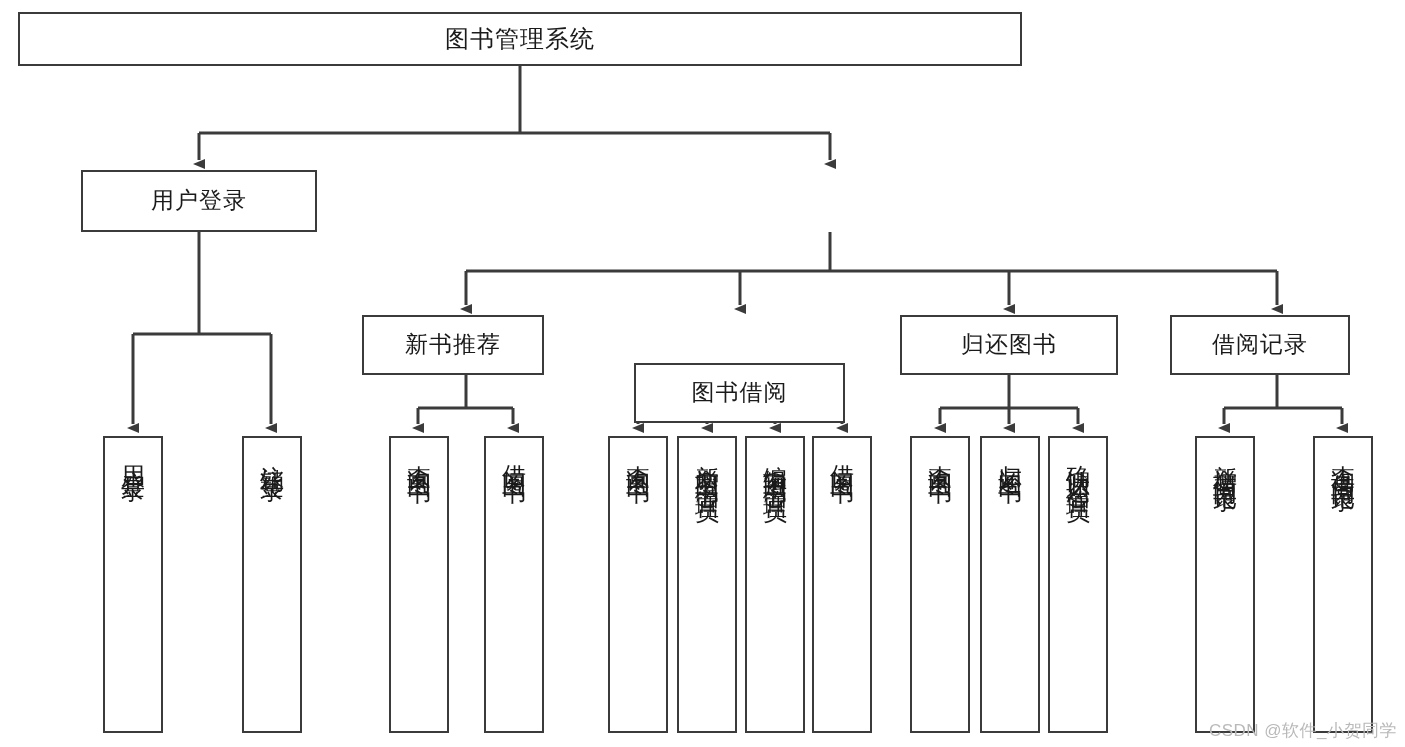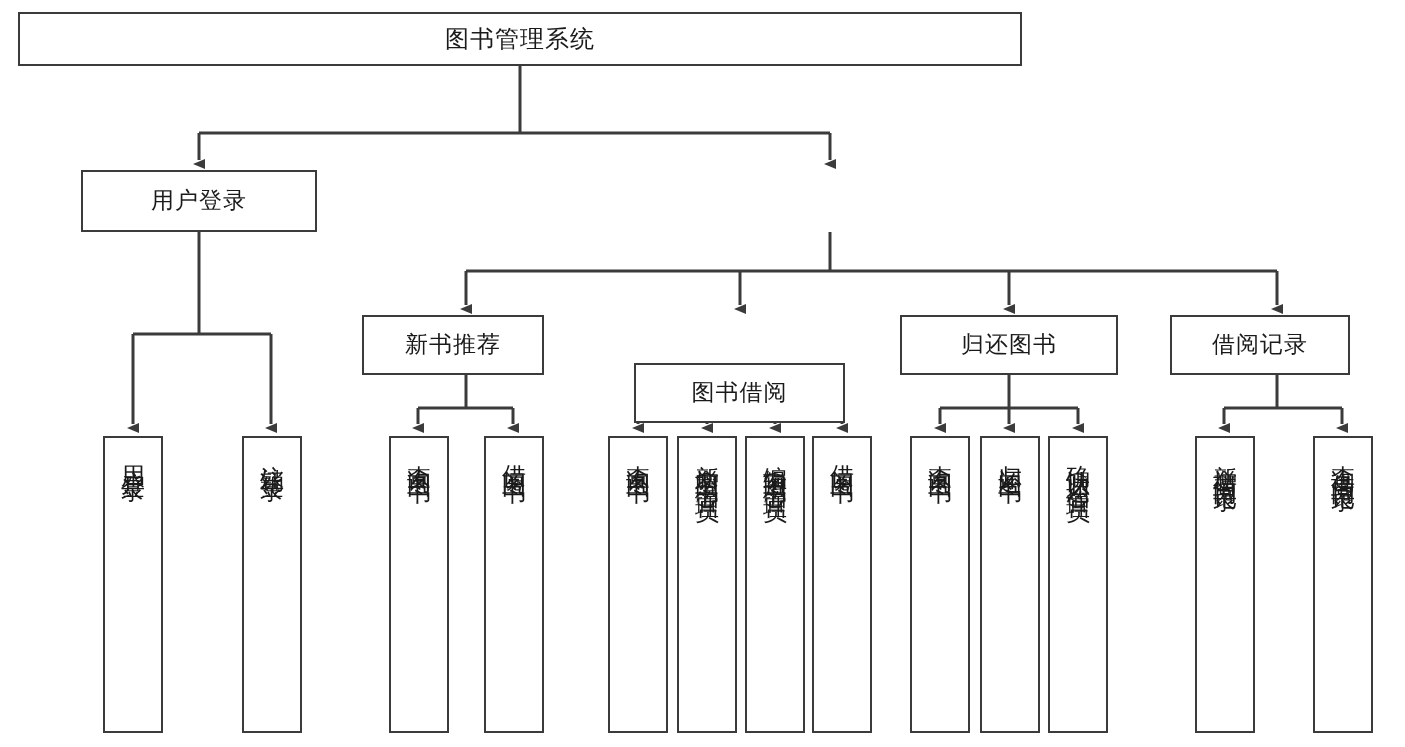--- a/index.html
+++ b/index.html
@@ -183,14 +183,15 @@
     <span class="vtext">确认归还（管理员）</span>
   </div>
 
   <div class="node vert" style="left:1195px; top:436px; width:60px; height:297px;">
     <span class="vtext">新增借阅记录</span>
   </div>
   <div class="node vert" style="left:1313px; top:436px; width:60px; height:297px;">
     <span class="vtext">查询借阅记录</span>
   </div>
 
+  <div class="watermark">CSDN @软件_小贺同学</div>
 
 </div>
 
 </body></html>

